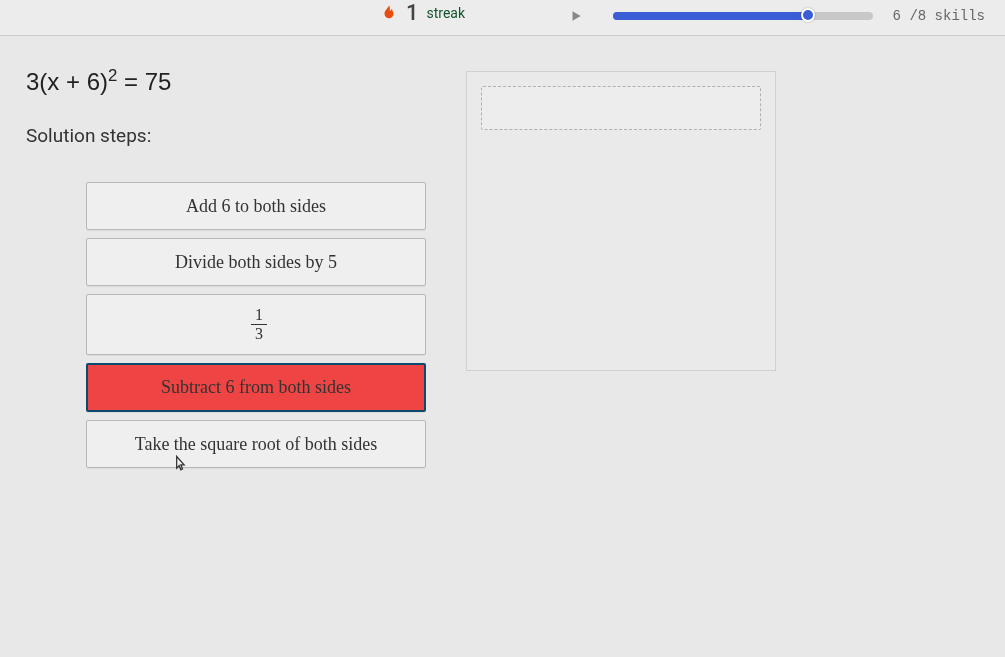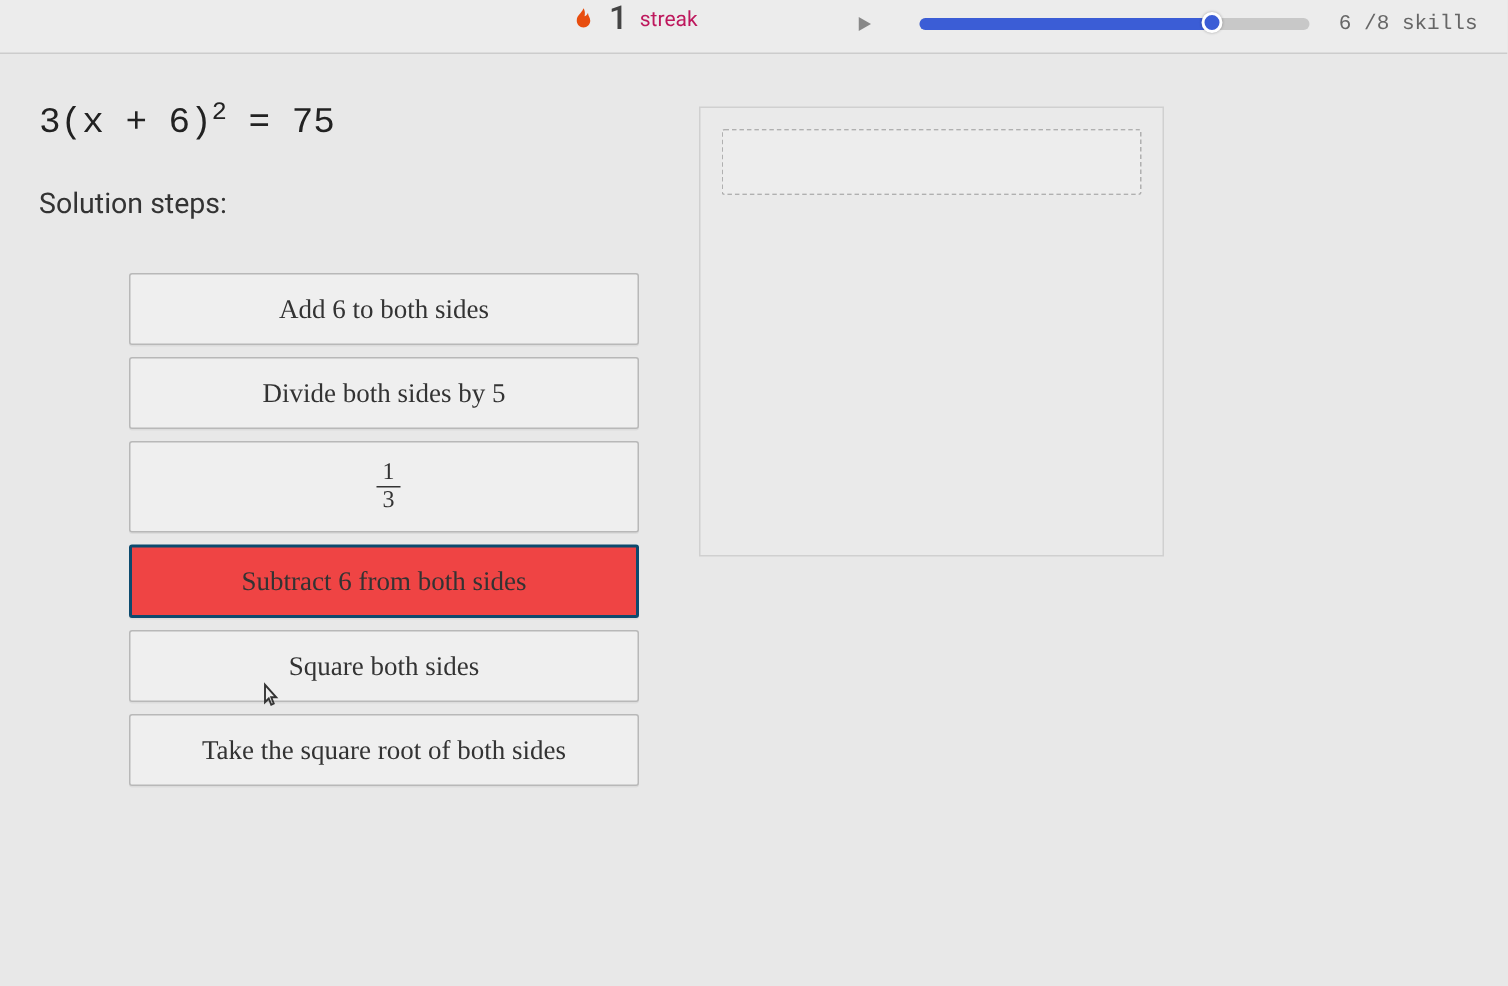--- a/index.html
+++ b/index.html
@@ -34,21 +34,21 @@
       height: 18px;
       fill: #e84d0e;
     }
     .streak-num {
       font-size: 22px;
       font-weight: 500;
       color: #444;
     }
     .streak-label {
       font-size: 14px;
-      color: #be185d;
+      color: #14532d;
       text-align: center;
     }
     .play-icon {
       width: 14px;
       height: 14px;
       fill: #888;
       margin-left: 40px;
       margin-right: 10px;
     }
     .progress-bar {
@@ -84,21 +84,21 @@
       font-family: Liberation Mono, monospace;
     }
     .content {
       padding: 30px 26px;
       display: flex;
       gap: 40px;
       align-items: flex-start;
     }
     .left-col { flex: 0 0 400px; }
     .equation {
-      font-family: Liberation Mono, monospace;
+      font-family: Liberation Sans, sans-serif;
       font-size: 24px;
       color: #222;
       margin-bottom: 28px;
     }
     .sup { font-size: 0.7em; vertical-align: super; }
     .steps-label {
       font-size: 19px;
       color: #333;
       margin-bottom: 35px;
     }
@@ -197,23 +197,20 @@
         <div class="option-card">
           <span class="frac">
             <span class="num">1</span>
             <span class="den">3</span>
           </span>
         </div>
         <div class="option-card selected">
           <span>Subtract 6 from both sides</span>
         </div>
         <div class="option-card">
-          <span>Square both sides</span>
-        </div>
-        <div class="option-card">
           <span>Take the square root of both sides</span>
         </div>
       </div>
   </div>
   <div class="drop-area">
     <div class="drop-slot"></div>
   </div>
 </div>
 
 <svg class="cursor-icon" viewBox="0 0 24 24">

